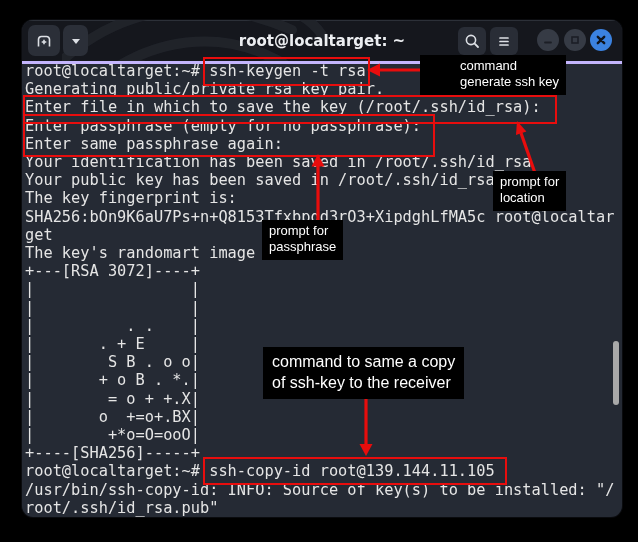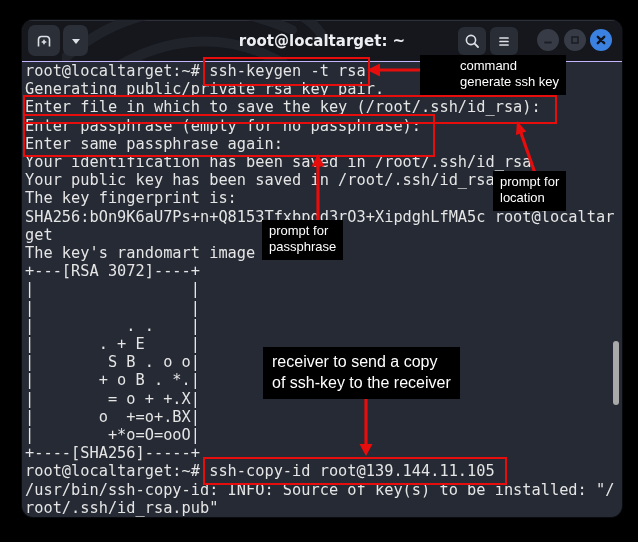--- a/index.html
+++ b/index.html
@@ -4,21 +4,21 @@
 <style>
   html,body{margin:0;padding:0;width:638px;height:542px;background:#000;overflow:hidden;
     font-family:"Liberation Sans",sans-serif;}
   .stage{position:relative;width:638px;height:542px;background:#000;}
 
   
   .window{position:absolute;left:22px;top:20px;width:600px;height:497px;
     background:#252a34;border-radius:11px;overflow:hidden;
     box-shadow:0 0 0 1px #0a0b0e;}
   .titlebar{position:absolute;left:0;top:0;width:100%;height:41px;background:#15171d;
-    border-bottom:1px solid #c4b5fd;box-shadow:inset 0 1px 0 #2c3038;overflow:hidden;}
+    border-bottom:3px solid #c4b5fd;box-shadow:inset 0 1px 0 #2c3038;overflow:hidden;}
   .watermark{position:absolute;left:40px;top:-30px;opacity:.9;}
   .tb-btn{position:absolute;top:5px;height:31px;background:#2b2f38;border-radius:7px;
     display:flex;align-items:center;justify-content:center;}
   .tb-newtab{left:6px;width:32px;}
   .tb-drop{left:41px;width:25px;}
   .tb-square{position:absolute;top:7px;width:28px;height:28px;background:#292d36;
     border-radius:6px;display:flex;align-items:center;justify-content:center;}
   .tb-search{left:436px;}
   .tb-menu{left:468px;}
   .tb-circle{position:absolute;top:9px;width:22px;height:22px;border-radius:50%;
@@ -170,16 +170,16 @@
       </g>
     </g>
   </svg>
 
   <div class="ann-label" id="lbl-generate">command
 generate ssh key</div>
   <div class="ann-label" id="lbl-location">prompt for
 location</div>
   <div class="ann-label" id="lbl-passphrase">prompt for
 passphrase</div>
-  <div class="ann-label" id="lbl-send">receiver to send a copy
+  <div class="ann-label" id="lbl-send">command to same a copy
 of ssh-key to the receiver</div>
 
 </div>
 
 </body></html>

